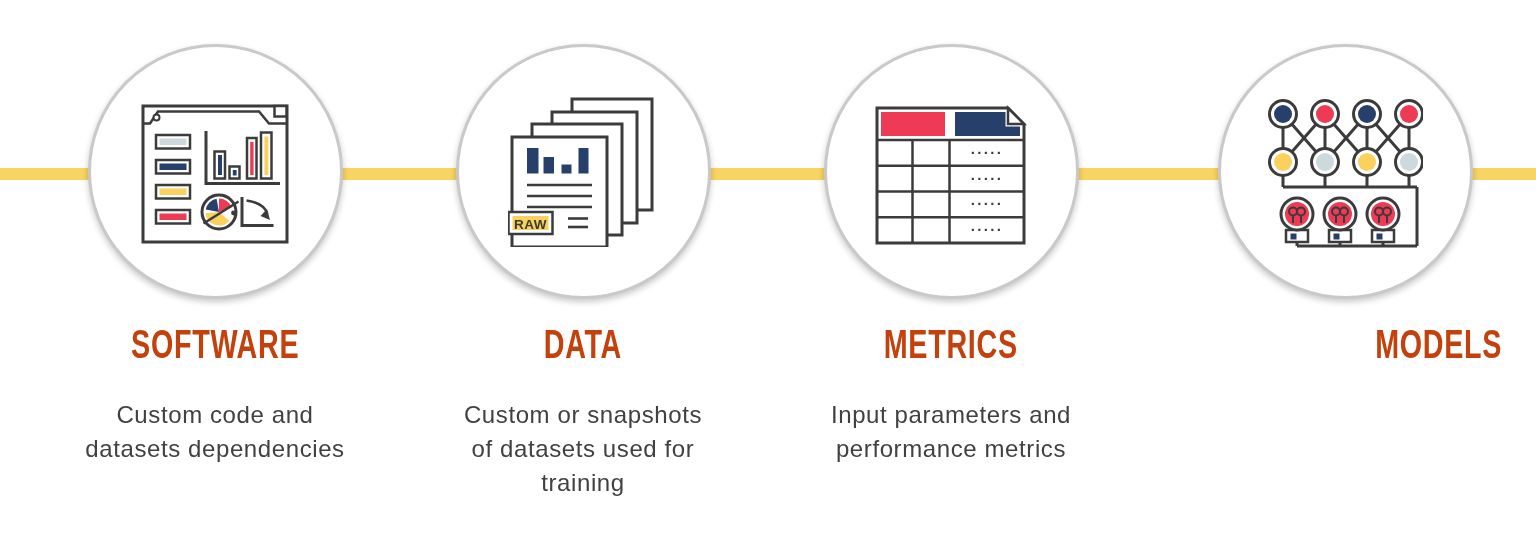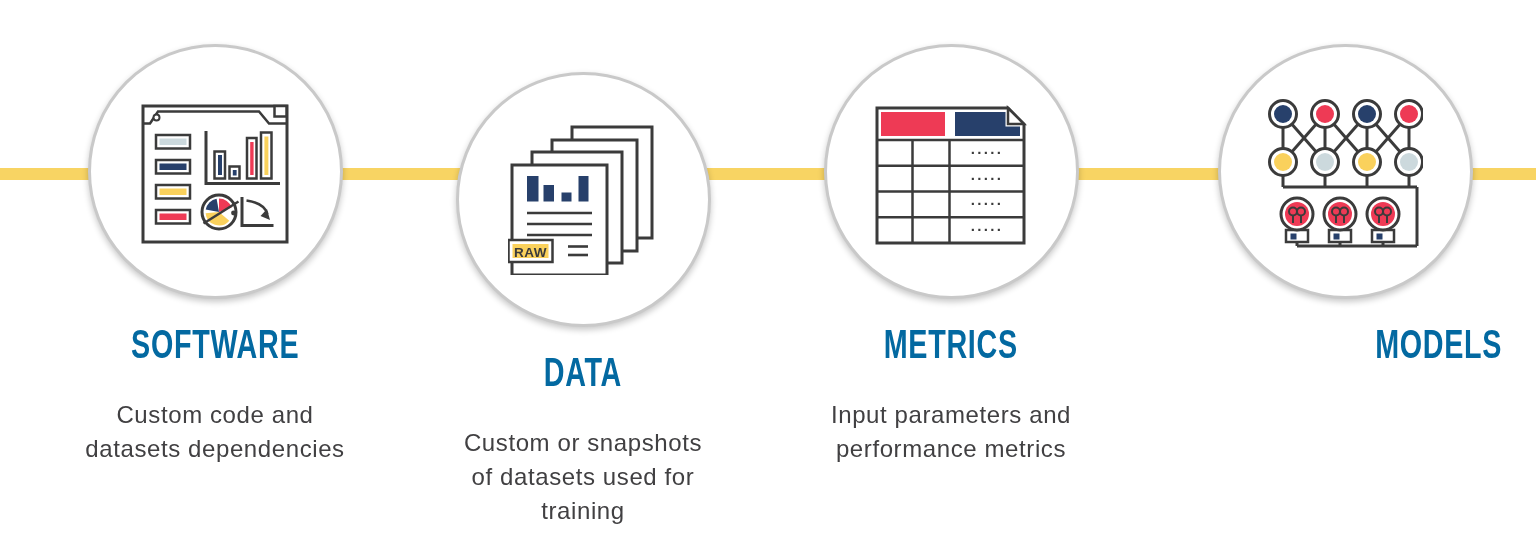--- a/index.html
+++ b/index.html
@@ -28,21 +28,21 @@
     width:249px;height:249px;
     margin:44px auto 0;
     background:#ffffff;
     border:3px solid #c9c9c9;
     border-radius:50%;
     box-shadow:0 3px 6px rgba(0,0,0,0.22);
     display:flex;align-items:center;justify-content:center;
   }
   .stage-title{
     margin:27px 0 0;
-    color:#0369a1;
+    color:#c2410c;
     font-size:41px;
     font-weight:700;
     line-height:36px;
     white-space:nowrap;
   }
   .stage-title .condense{
     display:inline-block;
     transform:scaleX(0.70);
     letter-spacing:1px;
   }
@@ -113,21 +113,21 @@
         </g>
       </svg>
     </div>
     <h2 class="stage-title"><span class="condense">SOFTWARE</span></h2>
     <p class="stage-desc">
       <span class="desc-line">Custom code and</span>
       <span class="desc-line">datasets dependencies</span>
     </p>
   </div>
 
-  <div class="stage" style="left:399px;margin-top:28px;">
+  <div class="stage" style="left:399px;">
     <div class="stage-circle">
       <svg width="150" height="150" viewBox="0 0 150 150">
         <g fill="#fff" class="ol" stroke-width="3">
           <rect x="64" y="2" width="80" height="111"></rect>
           <rect x="44" y="15" width="85" height="111"></rect>
           <rect x="24" y="27" width="90" height="111"></rect>
           <rect x="4" y="40" width="95" height="110"></rect>
         </g>
         <g fill="#27406B">
           <rect x="19" y="51" width="11.5" height="25.5"></rect>

